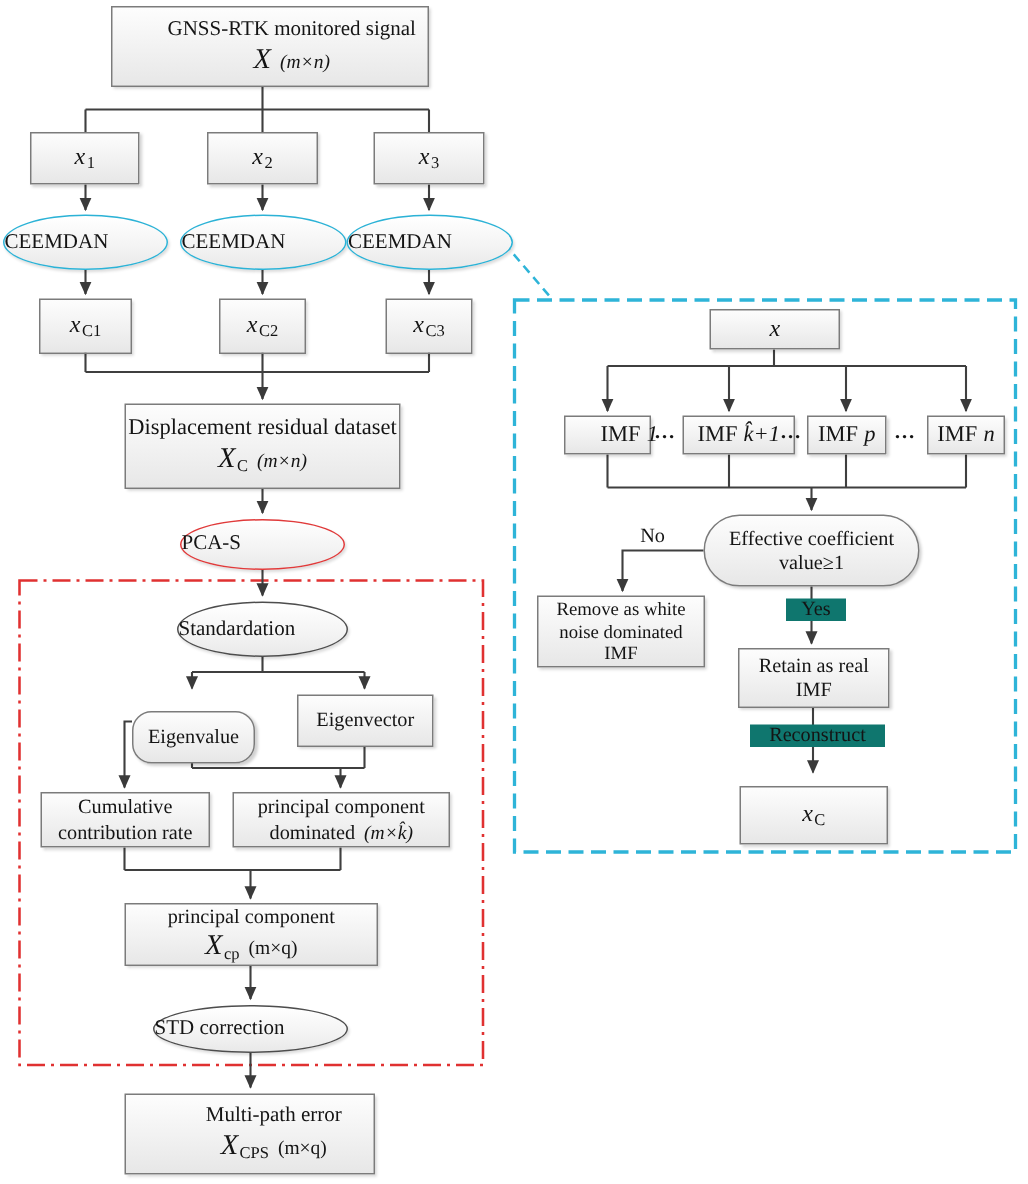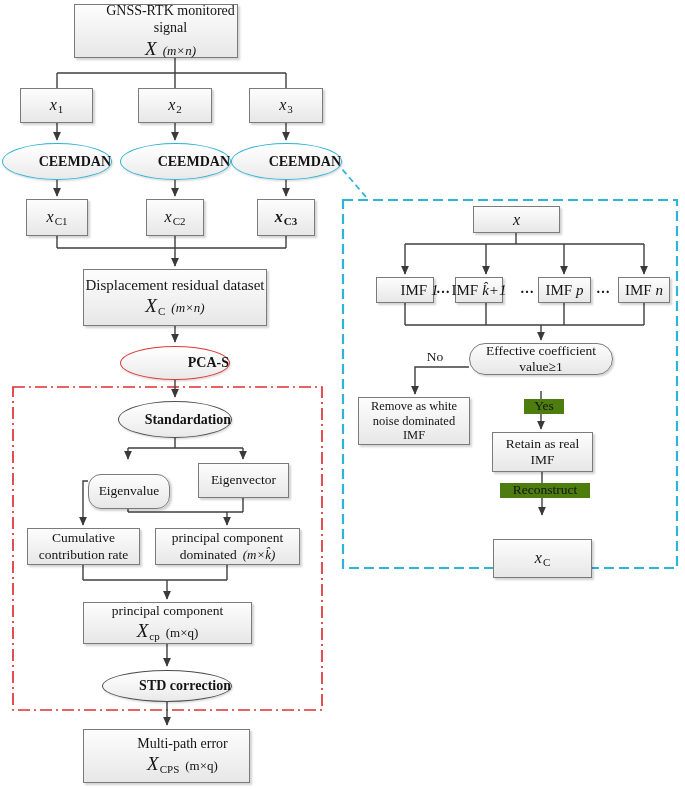--- a/index.html
+++ b/index.html
@@ -15,38 +15,38 @@
     background:linear-gradient(180deg,#fdfdfd 0%,#f1f1f1 55%,#e7e7e7 100%);
     box-shadow:1.5px 1.5px 2px rgba(0,0,0,0.18);
     display:flex;flex-direction:column;align-items:center;justify-content:center;
     text-align:center;line-height:1.22;font-size:13.5px;
   }
   .ellipse{
     position:absolute;box-sizing:border-box;border-radius:50%;
     border:1.6px solid #4d4d4d;
     background:linear-gradient(180deg,#ffffff 0%,#f3f3f3 60%,#e9e9e9 100%);
     box-shadow:1px 1.5px 2px rgba(0,0,0,0.14);
-    display:flex;align-items:center;justify-content:flex-end;
-    text-align:center;font-size:14px;font-weight:bold;
+    display:flex;align-items:center;justify-content:flex-start;
+    text-align:center;font-size:14px;
   }
   .cy{border-color:#2bb2d6;}
   .rd{border-color:#e03a3a;}
   .rounded{border-radius:24px;}
   .t14{font-size:14px;}
   .t13{font-size:15px;}
   .t125{font-size:12.5px;line-height:1.18;}
   .fline{white-space:nowrap;}
   .fvar{font-style:italic;font-size:19px;}
   .fvar.sm{font-size:16px;}
   .fsub{font-size:11px;font-style:normal;vertical-align:-3px;margin-left:1px;}
   .fdims{font-size:13px;margin-left:6px;}
   .fdims.it{font-style:italic;}
   .imfvar{font-style:italic;margin-left:4px;}
   .lbl{position:absolute;font-size:13.5px;text-align:center;line-height:1.1;}
-  .lbl.masked{background:#4d7c0f;padding:0 2px;}
+  .lbl.masked{background:#0f766e;padding:0 2px;}
   .dots{position:absolute;font-size:14px;font-weight:bold;letter-spacing:1px;line-height:1;}
 </style>
 </head>
 <body>
 
 <div class="stage">
 
   <svg class="wires" viewBox="0 0 685 789">
     <defs>
       <marker id="ah" markerUnits="userSpaceOnUse" markerWidth="11" markerHeight="10" refX="8.2" refY="4" orient="auto">
@@ -89,21 +89,21 @@
       <line x1="486" y1="244" x2="486" y2="274"></line>
       <line x1="564" y1="244" x2="564" y2="274"></line>
       <line x1="644" y1="244" x2="644" y2="274"></line>
       <line x1="541" y1="325" x2="541" y2="340"></line>
       <path d="M469,367 H415 V394"></path>
       <line x1="541" y1="391" x2="541" y2="429"></line>
       <line x1="542" y1="472" x2="542" y2="515"></line>
     </g>
   </svg>
 
-  <div class="node" style="left:74px;top:4px;width:164px;height:54px;padding-left:29px;">
+  <div class="node" style="left:74px;top:4px;width:212px;height:54px;padding-left:29px;">
     <div class="t14">GNSS-RTK monitored signal</div>
     <div class="fline"><span class="fvar">X</span><span class="fdims it">(m×n)</span></div>
   </div>
 
   <div class="node" style="left:20px;top:88px;width:73px;height:35px;">
     <div class="fline"><span class="fvar sm">x</span><sub class="fsub">1</sub></div>
   </div>
   <div class="node" style="left:138px;top:88px;width:74px;height:35px;">
     <div class="fline"><span class="fvar sm">x</span><sub class="fsub">2</sub></div>
   </div>
@@ -120,21 +120,21 @@
   <div class="ellipse cy" style="left:231px;top:143px;width:111px;height:37px;">
     <span>CEEMDAN</span>
   </div>
 
   <div class="node" style="left:26px;top:199px;width:62px;height:37px;">
     <div class="fline"><span class="fvar sm">x</span><sub class="fsub">C1</sub></div>
   </div>
   <div class="node" style="left:146px;top:199px;width:58px;height:37px;">
     <div class="fline"><span class="fvar sm">x</span><sub class="fsub">C2</sub></div>
   </div>
-  <div class="node" style="left:257px;top:199px;width:58px;height:37px;font-weight:bold;">
+  <div class="node" style="left:257px;top:199px;width:58px;height:37px;">
     <div class="fline"><span class="fvar sm">x</span><sub class="fsub">C3</sub></div>
   </div>
 
   <div class="node" style="left:83px;top:269px;width:184px;height:57px;">
     <div class="t13">Displacement residual dataset</div>
     <div class="fline"><span class="fvar">X</span><sub class="fsub">C</sub><span class="fdims it">(m×n)</span></div>
   </div>
 
   <div class="ellipse rd" style="left:120px;top:346px;width:110px;height:34px;">
     <span>PCA-S</span>
@@ -175,50 +175,50 @@
   </div>
 
   <div class="node" style="left:473px;top:206px;width:87px;height:27px;">
     <div class="fline"><span class="fvar sm">x</span></div>
   </div>
 
   <div class="node" style="left:376px;top:277px;width:58px;height:26px;padding-left:29px;">
     <div class="fline t13"><span>IMF</span><span class="imfvar">1</span></div>
   </div>
   <span class="dots" style="left:436px;top:282px;">…</span>
-  <div class="node" style="left:455px;top:277px;width:48px;height:26px;">
+  <div class="node" style="left:455px;top:277px;width:75px;height:26px;">
     <div class="fline t13"><span>IMF</span><span class="imfvar">k̂+1</span></div>
   </div>
   <span class="dots" style="left:520px;top:282px;">…</span>
   <div class="node" style="left:538px;top:277px;width:53px;height:26px;">
     <div class="fline t13"><span>IMF</span><span class="imfvar">p</span></div>
   </div>
   <span class="dots" style="left:596px;top:282px;">…</span>
   <div class="node" style="left:618px;top:277px;width:52px;height:26px;">
     <div class="fline t13"><span>IMF</span><span class="imfvar">n</span></div>
   </div>
 
-  <div class="node rounded" style="left:469px;top:343px;width:144px;height:32px;">
+  <div class="node rounded" style="left:469px;top:343px;width:144px;height:48px;">
     <div>Effective coefficient</div>
     <div>value≥1</div>
   </div>
 
   <span class="lbl" style="left:420px;top:350px;width:30px;">No</span>
   <span class="lbl masked" style="left:524px;top:399px;width:36px;">Yes</span>
 
   <div class="node t125" style="left:358px;top:397px;width:112px;height:48px;">
     <div>Remove as white</div>
     <div>noise dominated</div>
     <div>IMF</div>
   </div>
 
   <div class="node" style="left:492px;top:432px;width:101px;height:40px;">
     <div>Retain as real</div>
     <div>IMF</div>
   </div>
 
   <span class="lbl masked" style="left:500px;top:483px;width:86px;">Reconstruct</span>
 
-  <div class="node" style="left:493px;top:539px;width:99px;height:39px;">
+  <div class="node" style="left:493px;top:524px;width:99px;height:39px;">
     <div class="fline"><span class="fvar sm">x</span><sub class="fsub">C</sub></div>
   </div>
 
 </div>
 
 </body></html>

